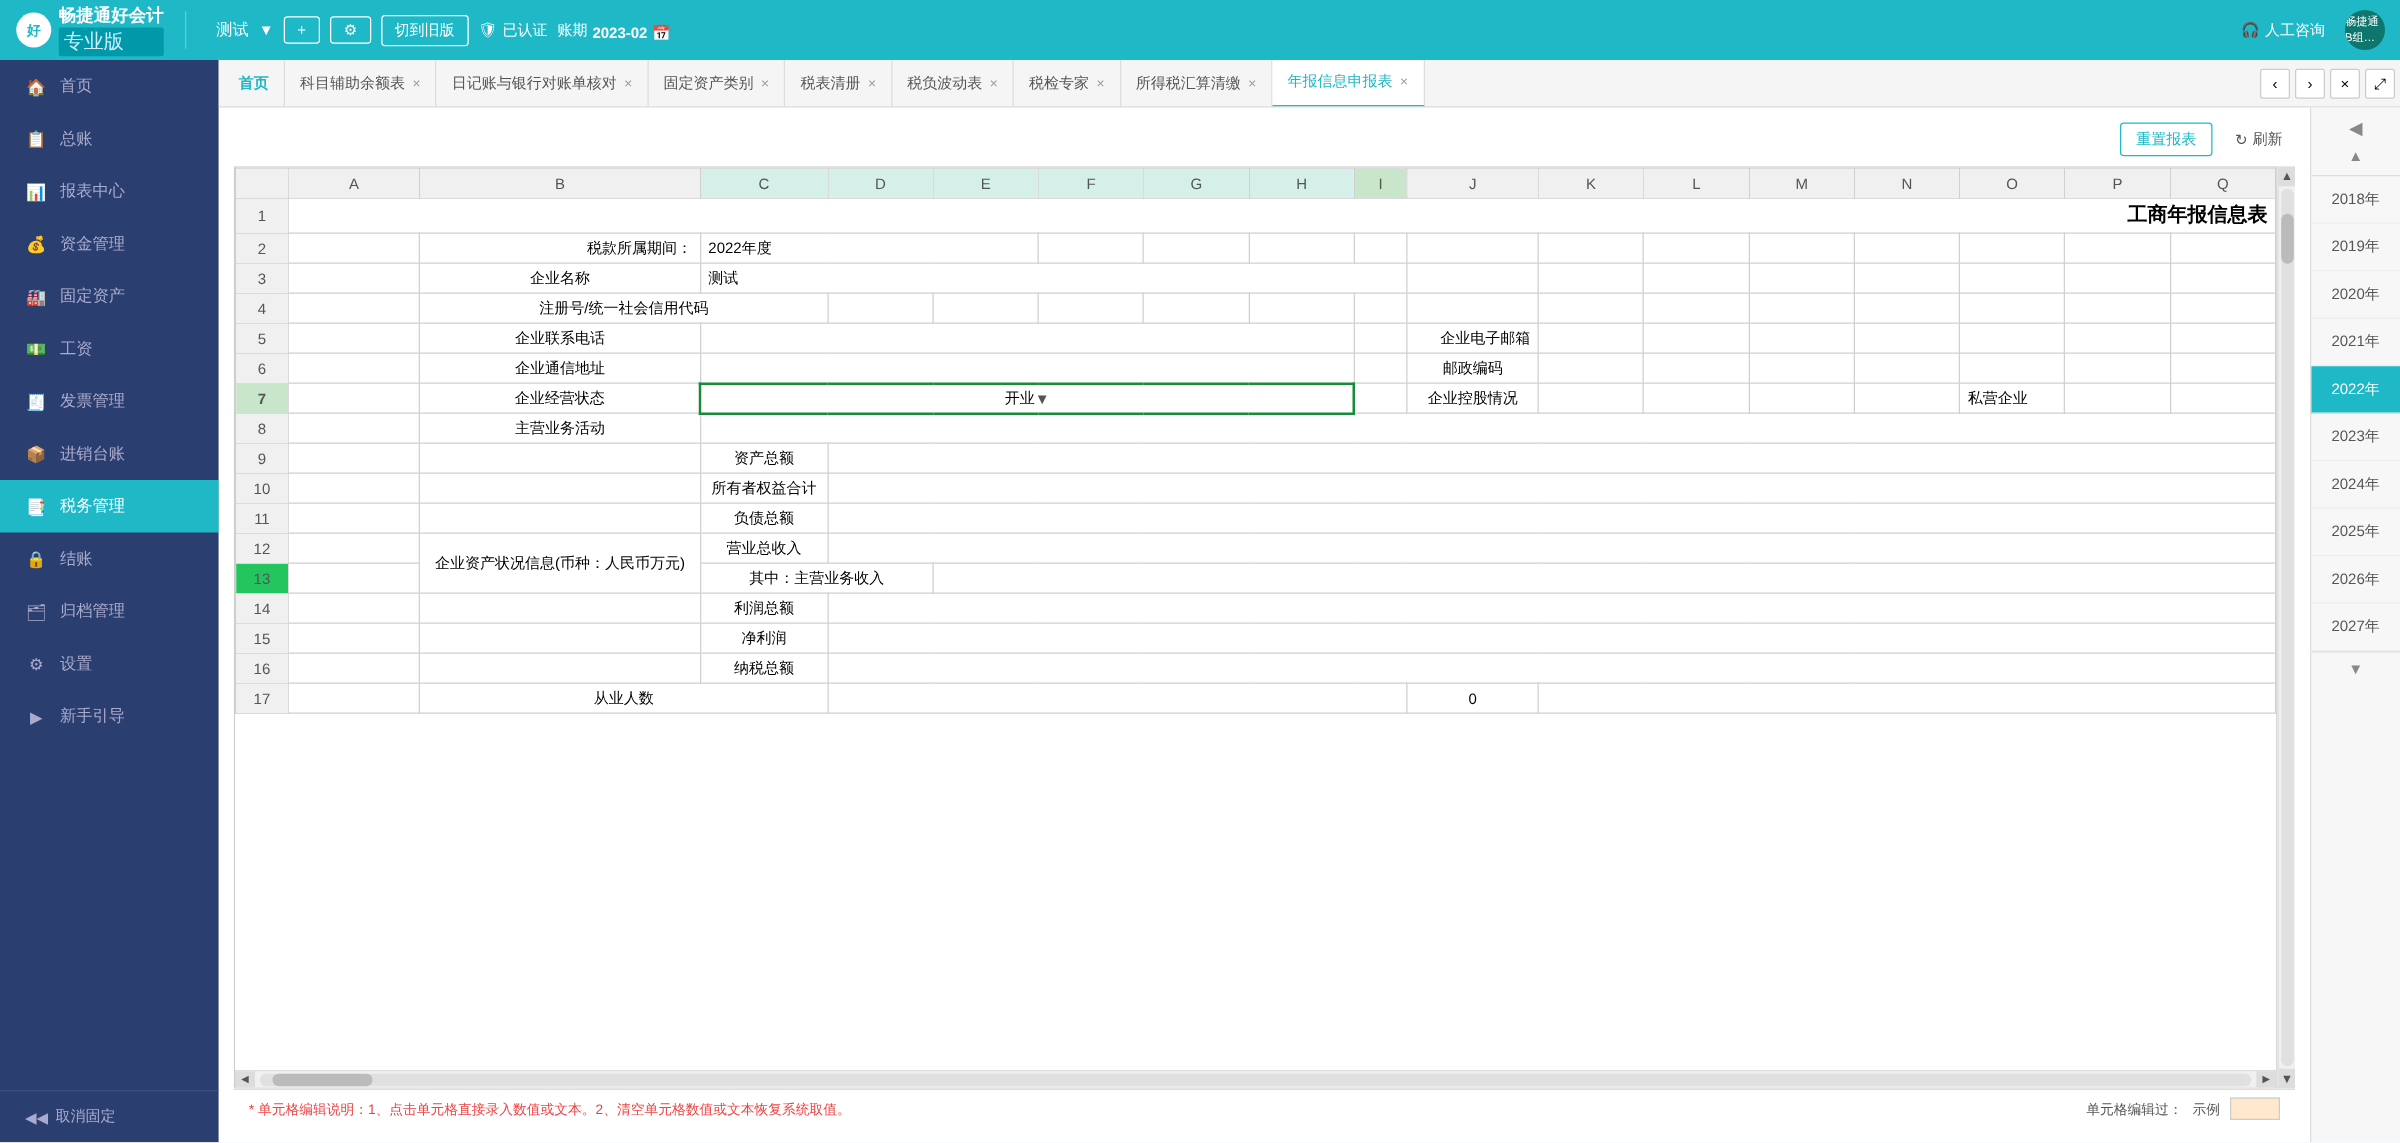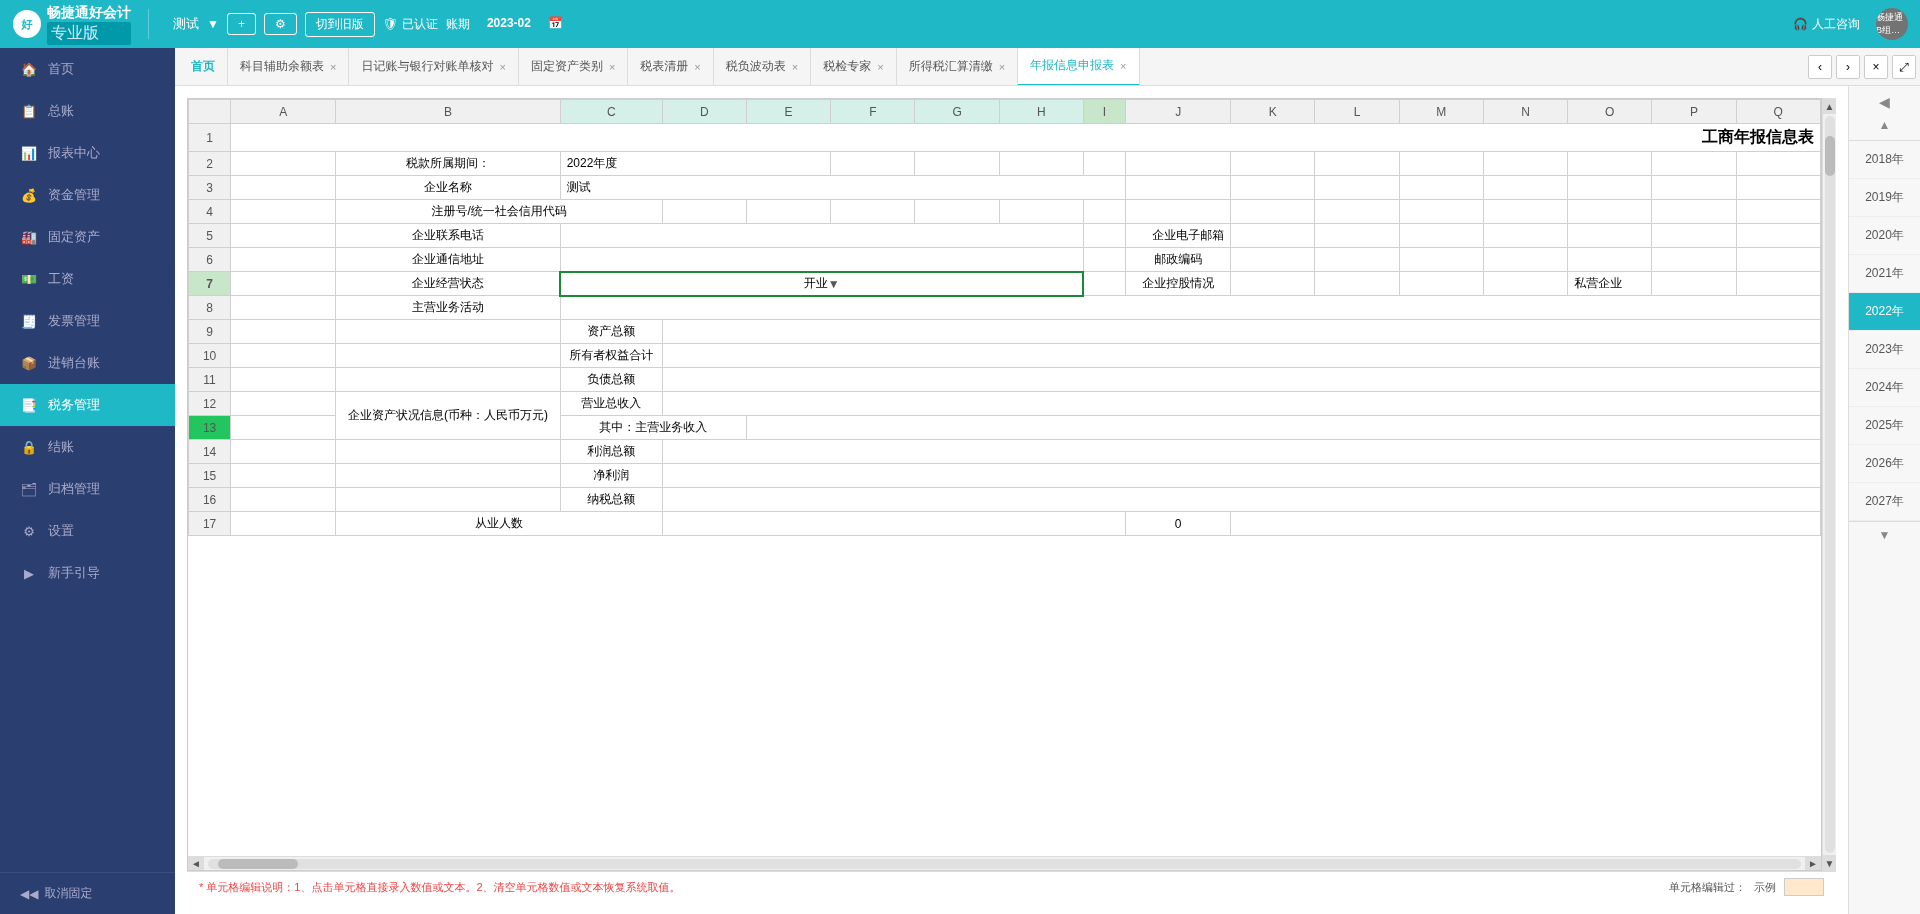--- a/index.html
+++ b/index.html
@@ -13,25 +13,25 @@
     .content-area { flex: 1; display: flex; flex-direction: column; overflow: hidden; background: #fff; }
     
     
     .logo-area { display: flex; flex-direction: column; align-items: center; width: 120px; }
     .logo-title { color: #fff; font-size: 14px; font-weight: bold; }
     .logo-sub { color: #cef; font-size: 16px; background: #0099aa; padding: 1px 4px; border-radius: 2px; }
     .top-company { color: #fff; font-size: 13px; margin-left: 8px; }
     .top-arrow { color: #fff; cursor: pointer; font-size: 12px; }
     .top-btn { background: none; border: 1px solid #fff; color: #fff; padding: 3px 10px; border-radius: 3px; cursor: pointer; font-size: 12px; }
     .top-certified { color: #fff; display: flex; align-items: center; gap: 4px; }
-    .top-period { color: #fff; display: flex; align-items: flex-start; gap: 17px; }
+    .top-period { color: #fff; display: flex; align-items: flex-end; gap: 4px; }
     .top-spacer { flex: 1; }
     .top-right { display: flex; align-items: center; gap: 16px; color: #fff; }
     .top-right-btn { display: flex; align-items: center; gap: 4px; color: #fff; cursor: pointer; font-size: 12px; }
-    .avatar { width: 32px; height: 32px; border-radius: 50%; background: #737373; display: flex; align-items: center; justify-content: center; color: #fff; font-size: 11px; overflow: hidden; }
+    .avatar { width: 32px; height: 32px; border-radius: 50%; background: #0f766e; display: flex; align-items: center; justify-content: center; color: #fff; font-size: 11px; overflow: hidden; }
     
     
     .sidebar-item { display: flex; align-items: center; gap: 10px; padding: 12px 20px; color: #aac; cursor: pointer; font-size: 13px; }
     .sidebar-item.active { background: #1eb8c7; color: #fff; }
     .sidebar-icon { width: 18px; height: 18px; display: flex; align-items: center; justify-content: center; flex-shrink: 0; }
     .sidebar-bottom { margin-top: auto; }
     .sidebar-cancel { display: flex; align-items: center; gap: 6px; padding: 12px 20px; color: #aac; cursor: pointer; font-size: 12px; border-top: 1px solid #3a4f7a; }
     
     
     .tab-bar { display: flex; align-items: center; background: #f5f5f5; border-bottom: 1px solid #ddd; height: 38px; padding: 0 4px; overflow: hidden; }
@@ -246,20 +246,27 @@
           <button class="tab-nav-btn">›</button>
           <button class="tab-nav-btn">×</button>
           <button class="tab-nav-btn">⤢</button>
         </div>
       </div>
 
       <div class="content-inner">
         <div class="main-panel">
 
 
+          <div class="toolbar">
+            <button class="toolbar-btn">重置报表</button>
+            <button class="refresh-btn">
+              <span>↻</span>
+              <span>刷新</span>
+            </button>
+          </div>
 
           <div class="spreadsheet-wrapper">
             <div class="spreadsheet-scroll-area">
               <div class="spreadsheet-container">
                 <div class="spreadsheet-inner">
                   <table class="sheet">
                     <thead>
                       <tr>
                         <th style="width:36px;"></th>
                         <th style="width:100px;">A</th>
@@ -284,21 +291,21 @@
                     <tbody>
 
                       <tr>
                         <td style="background:#f0f0f0;text-align:center;">1</td>
                         <td colspan="17" style="text-align:right;font-size:16px;font-weight:bold;">工商年报信息表</td>
                       </tr>
 
                       <tr>
                         <td style="background:#f0f0f0;text-align:center;">2</td>
                         <td></td>
-                        <td style="text-align:center;">税款所属期间：</td>
+                        <td style="text-align:right;">税款所属期间：</td>
                         <td colspan="3">2022年度</td>
                         <td></td>
                         <td></td>
                         <td></td>
                         <td></td>
                         <td></td>
                         <td></td>
                         <td></td>
                         <td></td>
                         <td></td>

